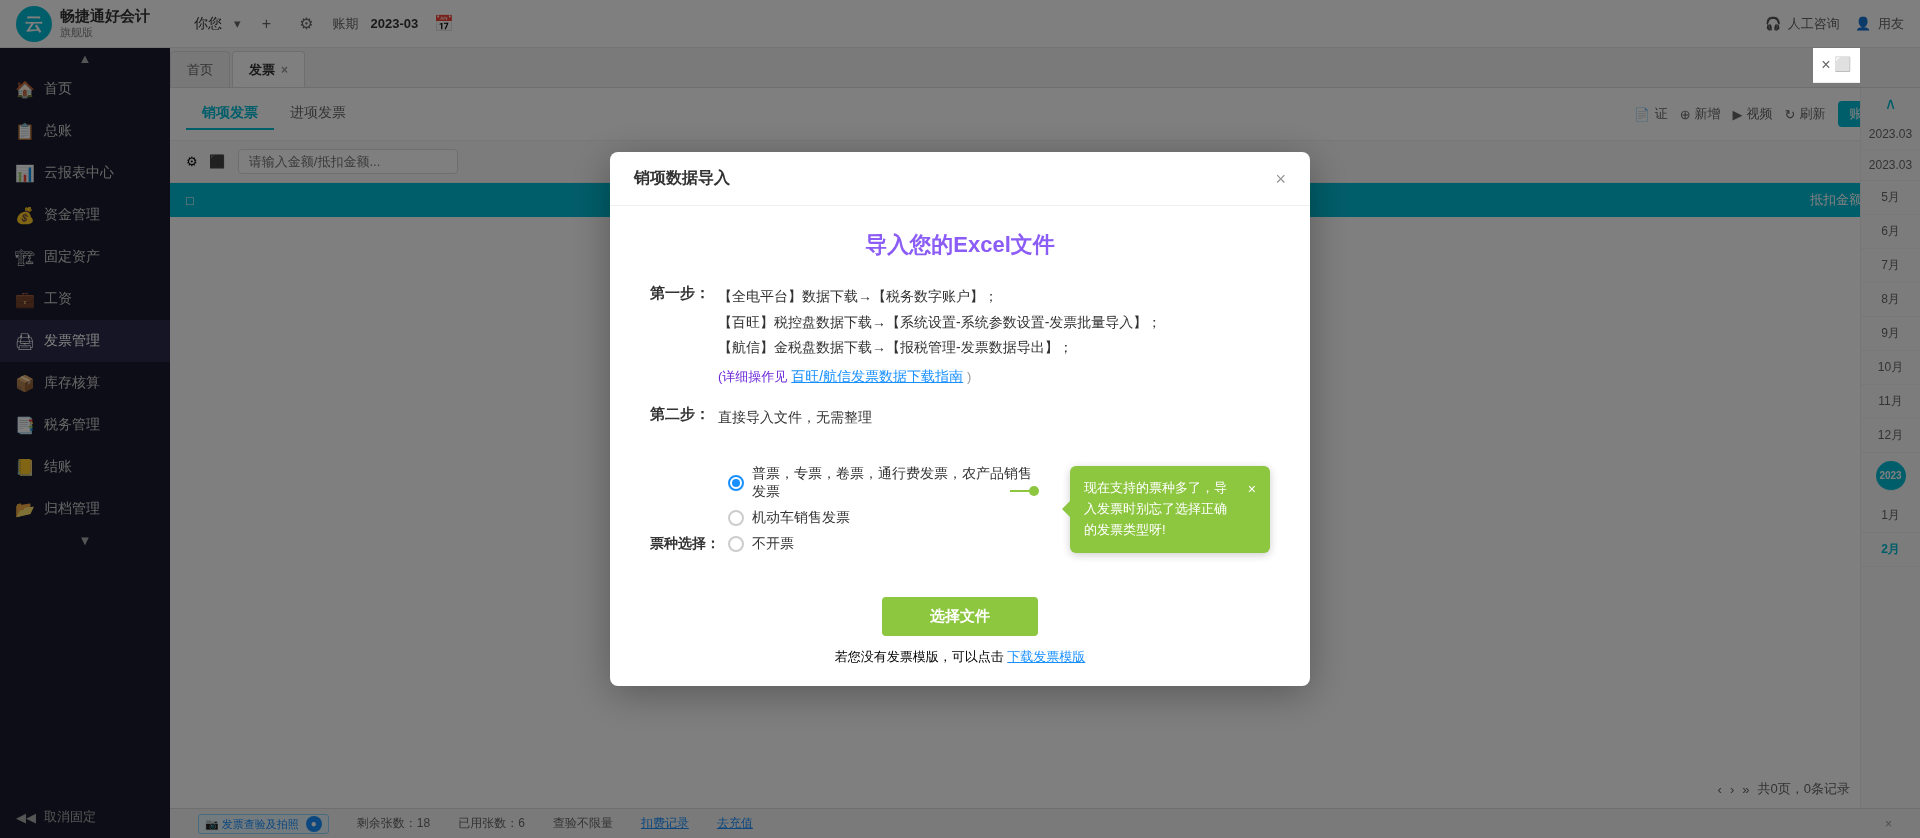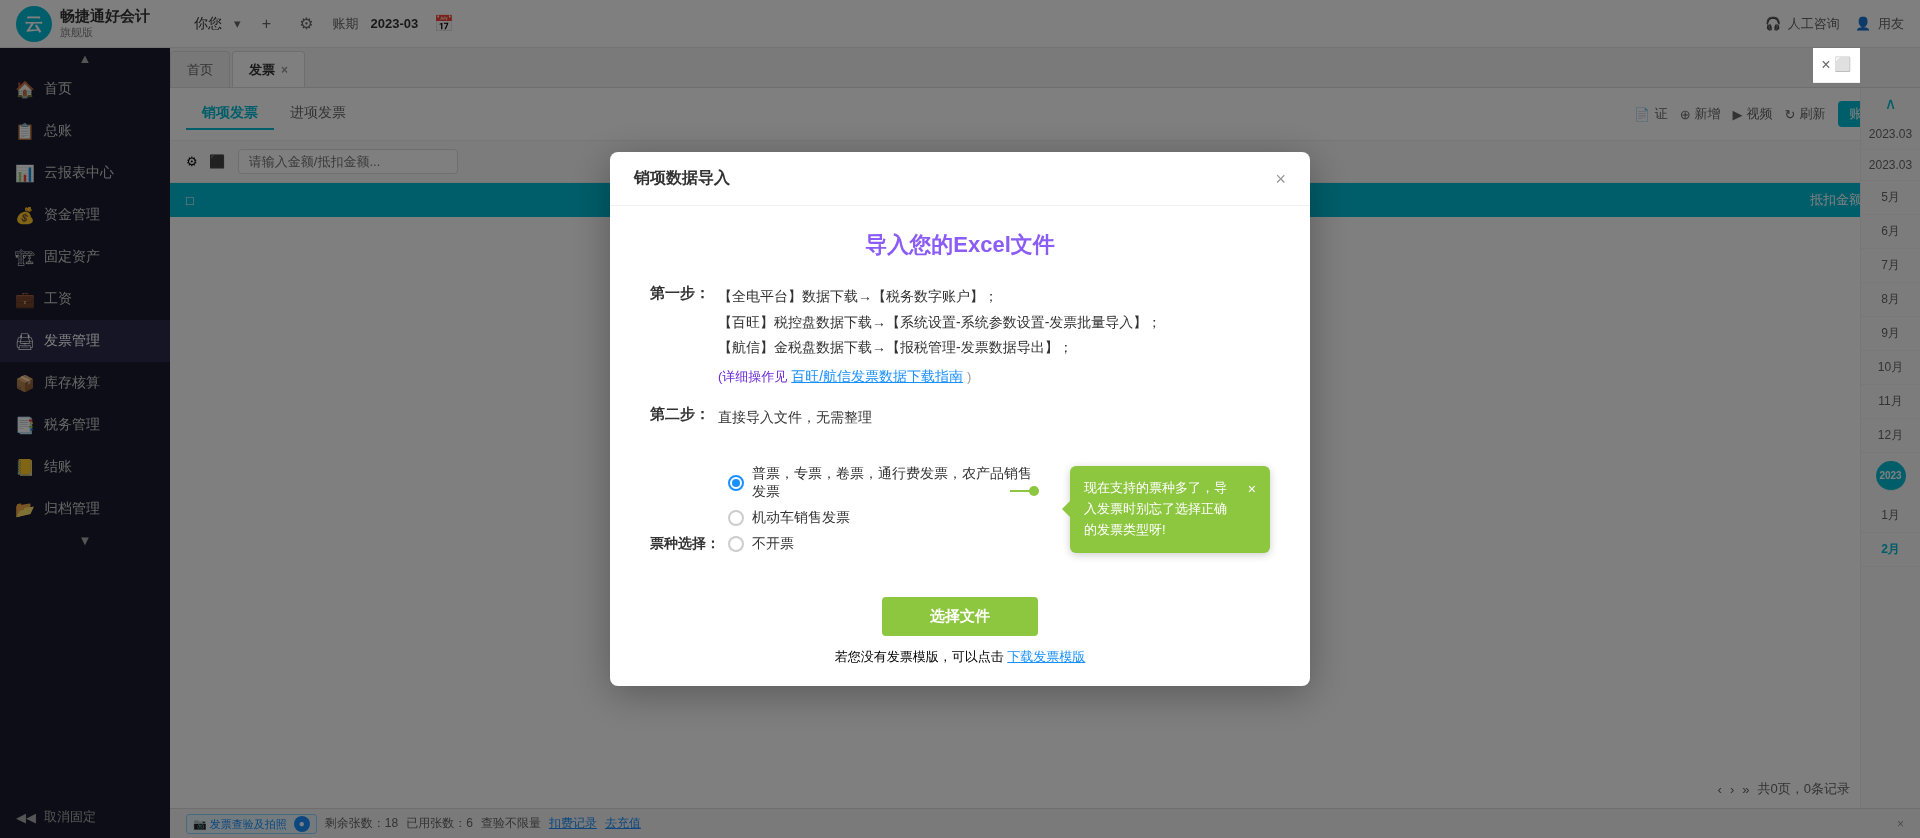--- a/index.html
+++ b/index.html
@@ -107,21 +107,21 @@
     .month-item.active-badge {
       background: #00bcd4; color: #fff; border-radius: 50%; width: 30px; height: 30px;
       margin: 4px auto; display: flex; align-items: center; justify-content: center; font-size: 10px; font-weight: bold;
     }
     .up-arrow { text-align: center; color: #00bcd4; padding: 6px; cursor: pointer; font-size: 16px; }
 
     
     .status-bar {
       position: fixed; bottom: 0; left: 170px; right: 0; height: 30px;
       background: #f5f5f5; border-top: 1px solid #ddd;
-      display: flex; align-items: center; padding: 0 16px; gap: 8px; font-size: 12px; color: #666;
+      display: flex; align-items: center; padding: 0 28px; gap: 28px; font-size: 12px; color: #666;
     }
     .status-tag { background: #e6f7ff; border: 1px solid #91d5ff; color: #1890ff; padding: 1px 6px; border-radius: 3px; font-size: 11px; cursor: pointer; }
     .close-btn-small { color: #999; cursor: pointer; margin-left: auto; }
 
     
     .overlay {
       position: fixed; top: 0; left: 0; right: 0; bottom: 0;
       background: rgba(0,0,0,0.5); z-index: 200;
       display: flex; align-items: center; justify-content: center;
     }

